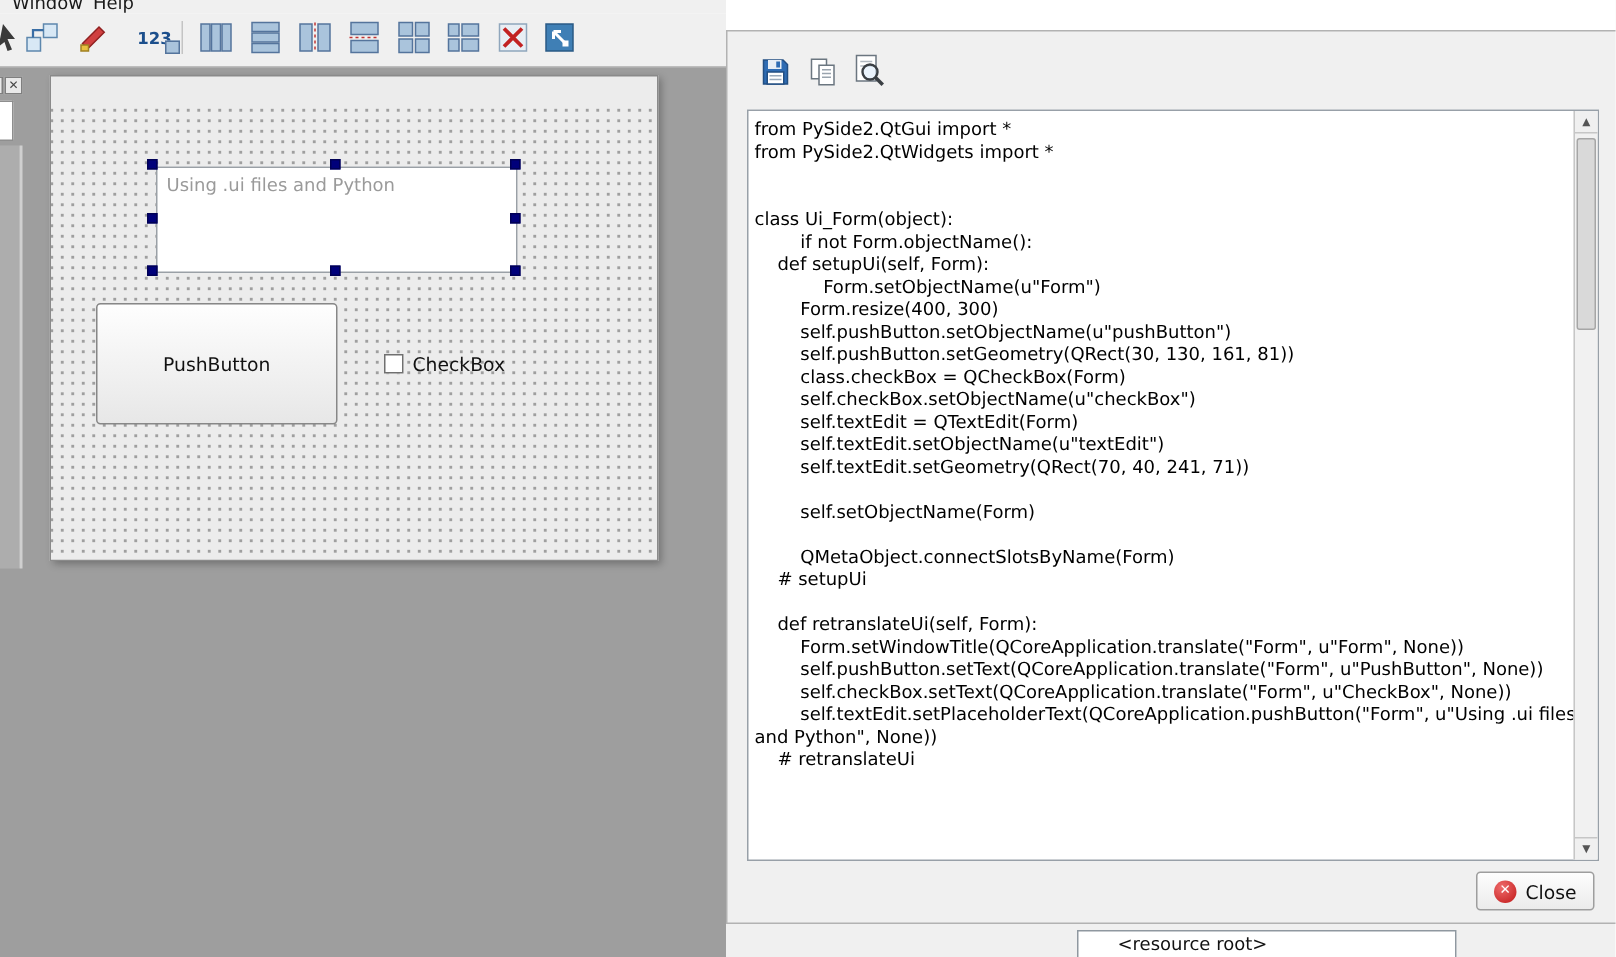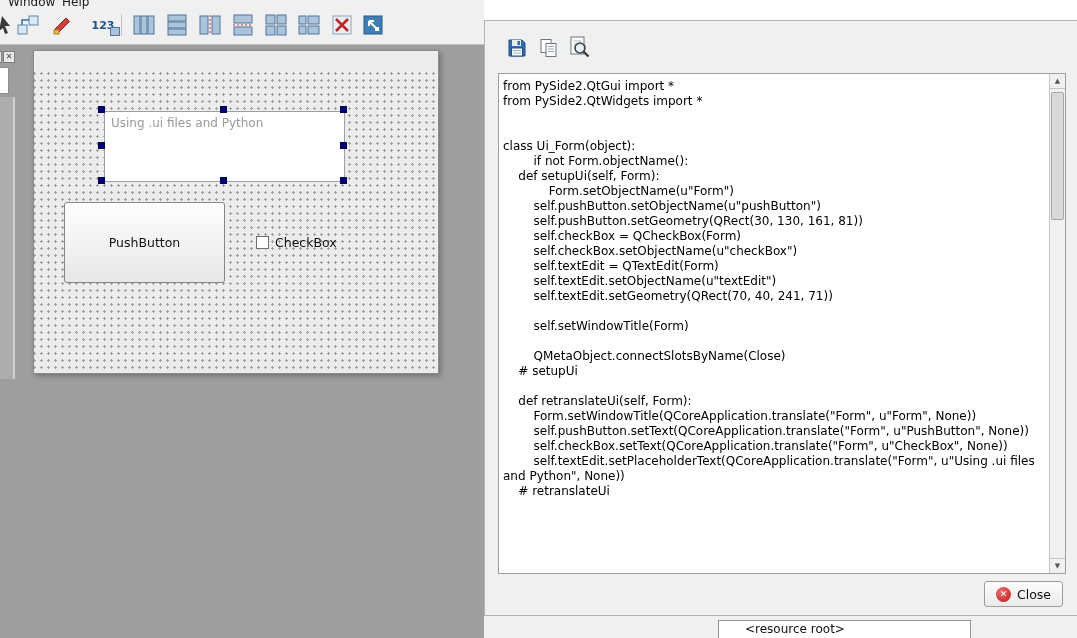--- a/index.html
+++ b/index.html
@@ -272,38 +272,39 @@
     <div class="code-frame">
       <div class="code">
           <div class="code-line">from PySide2.QtGui import *</div>
           <div class="code-line">from PySide2.QtWidgets import *</div>
           <div class="code-line"></div>
           <div class="code-line"></div>
           <div class="code-line">class Ui_Form(object):</div>
           <div class="code-line">        if not Form.objectName():</div>
           <div class="code-line">    def setupUi(self, Form):</div>
           <div class="code-line">            Form.setObjectName(u"Form")</div>
+          <div class="code-line">        Form.resize(400, 300)</div>
           <div class="code-line">        self.pushButton.setObjectName(u"pushButton")</div>
           <div class="code-line">        self.pushButton.setGeometry(QRect(30, 130, 161, 81))</div>
-          <div class="code-line">        self.checkBox = QCheckBox(Form)</div>
+          <div class="code-line">        class.checkBox = QCheckBox(Form)</div>
           <div class="code-line">        self.checkBox.setObjectName(u"checkBox")</div>
           <div class="code-line">        self.textEdit = QTextEdit(Form)</div>
           <div class="code-line">        self.textEdit.setObjectName(u"textEdit")</div>
           <div class="code-line">        self.textEdit.setGeometry(QRect(70, 40, 241, 71))</div>
           <div class="code-line"></div>
-          <div class="code-line">        self.setWindowTitle(Form)</div>
-          <div class="code-line"></div>
-          <div class="code-line">        QMetaObject.connectSlotsByName(Close)</div>
+          <div class="code-line">        self.setObjectName(Form)</div>
+          <div class="code-line"></div>
+          <div class="code-line">        QMetaObject.connectSlotsByName(Form)</div>
           <div class="code-line">    # setupUi</div>
           <div class="code-line"></div>
           <div class="code-line">    def retranslateUi(self, Form):</div>
           <div class="code-line">        Form.setWindowTitle(QCoreApplication.translate("Form", u"Form", None))</div>
           <div class="code-line">        self.pushButton.setText(QCoreApplication.translate("Form", u"PushButton", None))</div>
           <div class="code-line">        self.checkBox.setText(QCoreApplication.translate("Form", u"CheckBox", None))</div>
-          <div class="code-line">        self.textEdit.setPlaceholderText(QCoreApplication.translate("Form", u"Using .ui files</div>
+          <div class="code-line">        self.textEdit.setPlaceholderText(QCoreApplication.pushButton("Form", u"Using .ui files</div>
           <div class="code-line">and Python", None))</div>
           <div class="code-line">    # retranslateUi</div>
         </div>
       <div class="vscroll">
         <div class="sb-btn sb-up">▲</div>
         <div class="sb-thumb"></div>
         <div class="sb-btn sb-down">▼</div>
       </div>
     </div>
 

